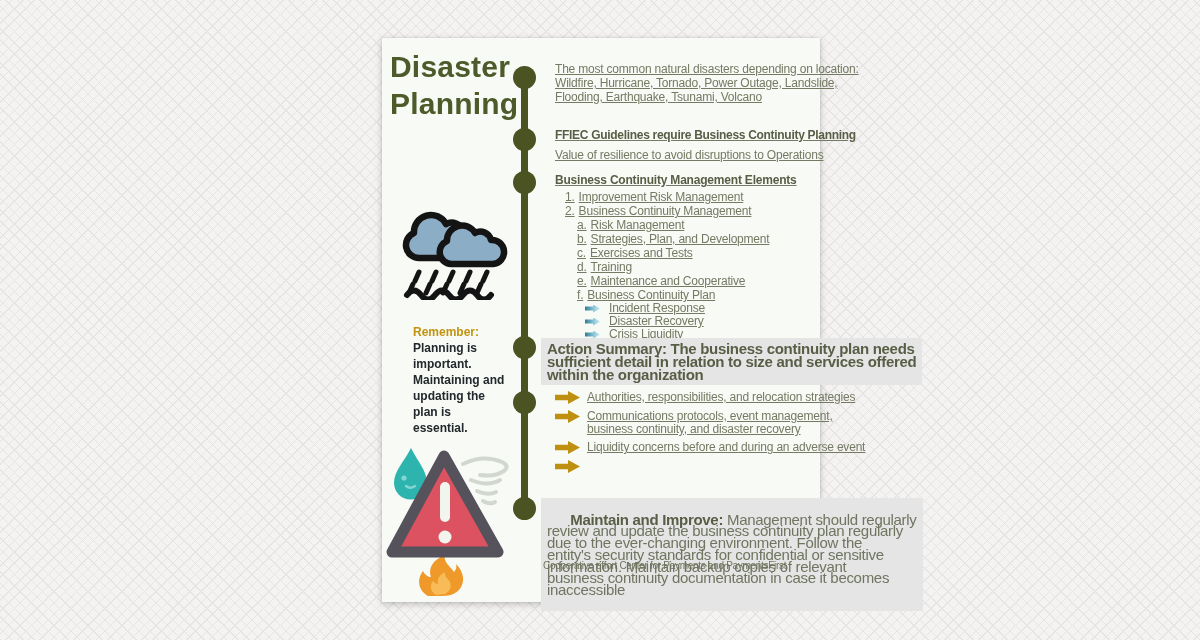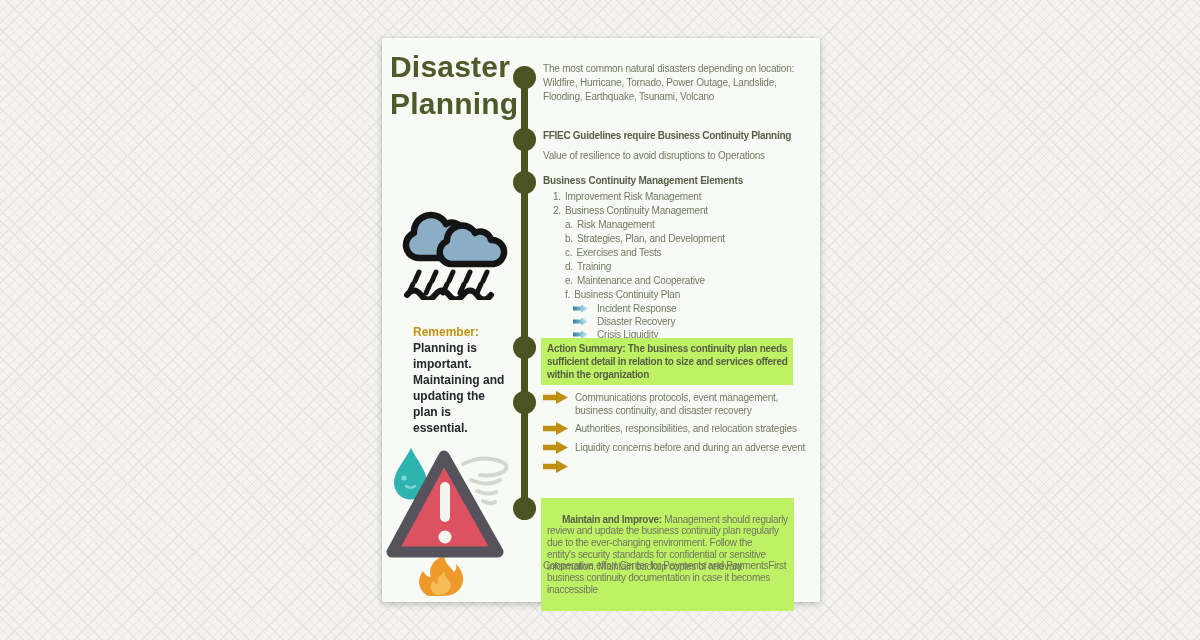--- a/index.html
+++ b/index.html
@@ -19,40 +19,40 @@
   .title{position:absolute;left:8px;top:10px;margin:0;font-size:30px;line-height:37px;
     font-weight:700;color:#4d5a29;letter-spacing:.2px;}
   .title span{display:block;}
 
   
   .tl-line{position:absolute;left:139px;top:40px;width:7px;height:430px;background:#4a5321;}
   .tl-dot{position:absolute;left:131px;width:23px;height:23px;border-radius:50%;background:#4a5321;}
   .d1{top:28px;} .d2{top:90px;} .d3{top:133px;} .d4{top:298px;} .d5{top:353px;} .d6{top:459px;}
 
   
-  .sec{position:absolute;left:161px;color:#747a63;font-size:10px;line-height:13.5px;letter-spacing:-0.2px;}
+  .sec{position:absolute;left:173px;color:#747a63;font-size:12px;line-height:13.5px;letter-spacing:-0.2px;text-decoration:underline;}
   .bold{font-weight:700;color:#585e46;}
   .pre{white-space:pre;}
   .nowrap{white-space:nowrap;}
 
   .sec-disasters{top:24px;line-height:14px;}
   .sec-ffiec{top:91px;}
   .sec-ffiec .hd{letter-spacing:-0.3px;margin-bottom:6px;}
   .sec-bcm{top:136px;}
   .sec-bcm .hd{margin-bottom:3px;line-height:13px;}
   .item{line-height:14px;}
   .lvl1{padding-left:10px;} .lvl2{padding-left:22px;}
   .marker{margin-right:4px;}
   .brow{display:flex;align-items:center;padding-left:30px;line-height:13px;}
   .t-arrow{flex:none;width:15px;height:8px;margin-right:9px;
     background:linear-gradient(90deg,#2e7d95,#9fd3e4 70%,#cdeaf2);
     clip-path:polygon(0 25%,55% 25%,55% 0,100% 50%,55% 100%,55% 75%,0 75%);}
 
-  .hlbox{position:absolute;left:159px;background:#bef264;padding:4px 6px;
-    font-size:10px;line-height:13px;letter-spacing:-0.3px;color:#585e46;white-space:pre;}
+  .hlbox{position:absolute;left:159px;background:#e5e5e5;padding:4px 6px;
+    font-size:15px;line-height:13px;letter-spacing:-0.3px;color:#585e46;white-space:pre;}
   .sec-action{top:300px;font-weight:700;}
   .sec-maintain{top:460px;line-height:11.7px;color:#6f7560;font-weight:400;}
   .sec-maintain .lead{font-weight:700;color:#585e46;}
 
   .sec-arrows{top:353px;display:flex;flex-direction:column;gap:5px;}
   .arow{display:flex;align-items:flex-start;line-height:13px;}
   .g-arrow{flex:none;width:25px;height:15px;margin-right:7px;margin-top:-1px;background:#bf9010;
     clip-path:polygon(0 32%,52% 32%,52% 6%,100% 50%,52% 94%,52% 68%,0 68%);}
   .arow .txt{white-space:pre;}
 
@@ -174,26 +174,26 @@
       </div>
     </div>
 
     <div class="hlbox sec-action">Action Summary: The business continuity plan needs
 sufficient detail in relation to size and services offered
 within the organization</div>
 
     <div class="sec sec-arrows">
       <div class="arow">
         <span class="g-arrow"></span>
+        <span class="txt">Authorities, responsibilities, and relocation strategies</span>
+      </div>
+      <div class="arow">
+        <span class="g-arrow"></span>
         <span class="txt">Communications protocols, event management,
 business continuity, and disaster recovery</span>
-      </div>
-      <div class="arow">
-        <span class="g-arrow"></span>
-        <span class="txt">Authorities, responsibilities, and relocation strategies</span>
       </div>
       <div class="arow">
         <span class="g-arrow"></span>
         <span class="txt">Liquidity concerns before and during an adverse event</span>
       </div>
       <div class="arow">
         <span class="g-arrow"></span>
       </div>
     </div>
 

